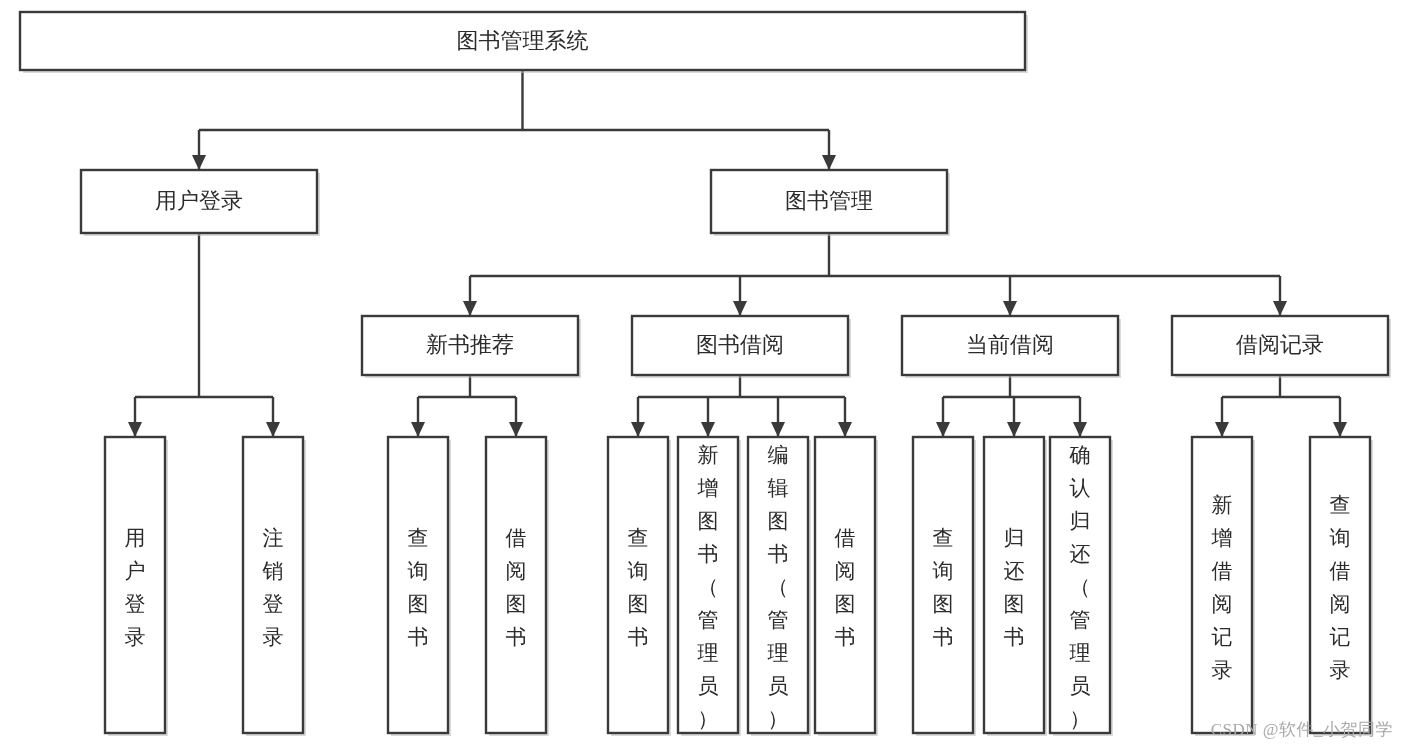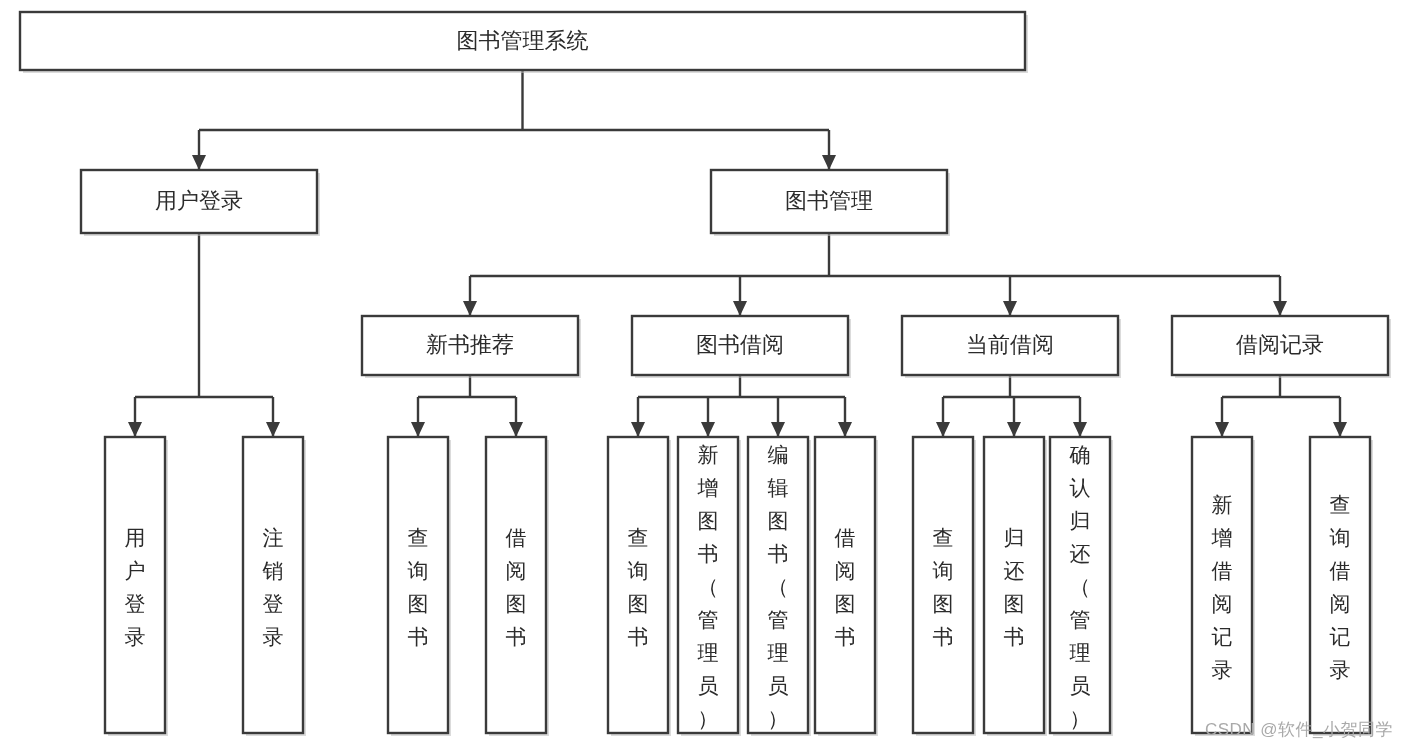--- a/index.html
+++ b/index.html
@@ -55,21 +55,21 @@
   .node-label-v {
     font-family: "Liberation Sans", "DejaVu Sans", sans-serif;
     font-size: 21px;
     fill: #2b2b2b;
     text-anchor: middle;
   }
   .watermark {
     position: absolute;
     right: 12px;
     bottom: 6px;
-    font-family: Liberation Sans, sans-serif;
+    font-family: Liberation Serif, serif;
     font-size: 17px;
     color: #a9a9a9;
     letter-spacing: 0.5px;
     white-space: nowrap;
     user-select: none;
   }
 </style>
 </head>
 <body>
 

